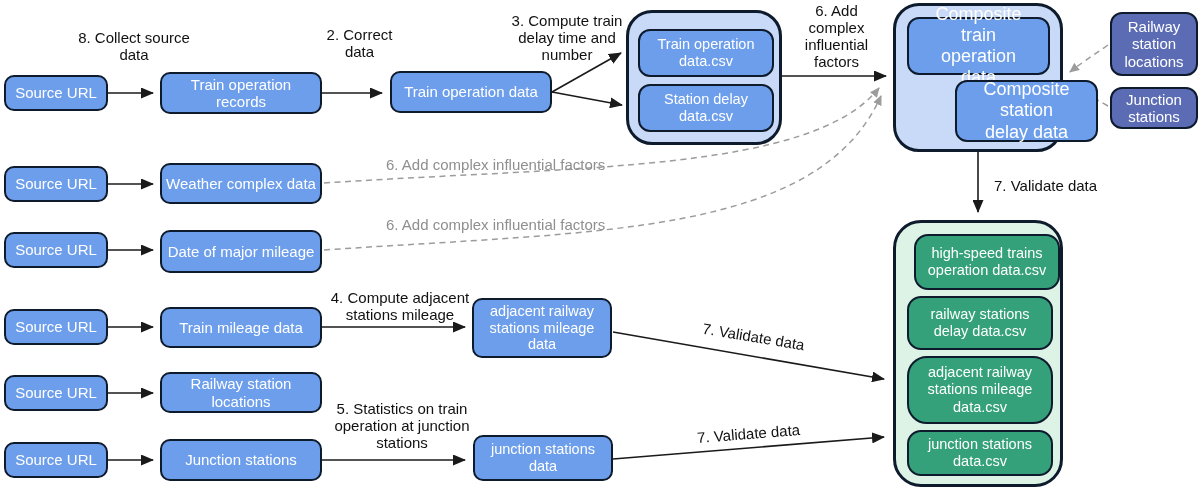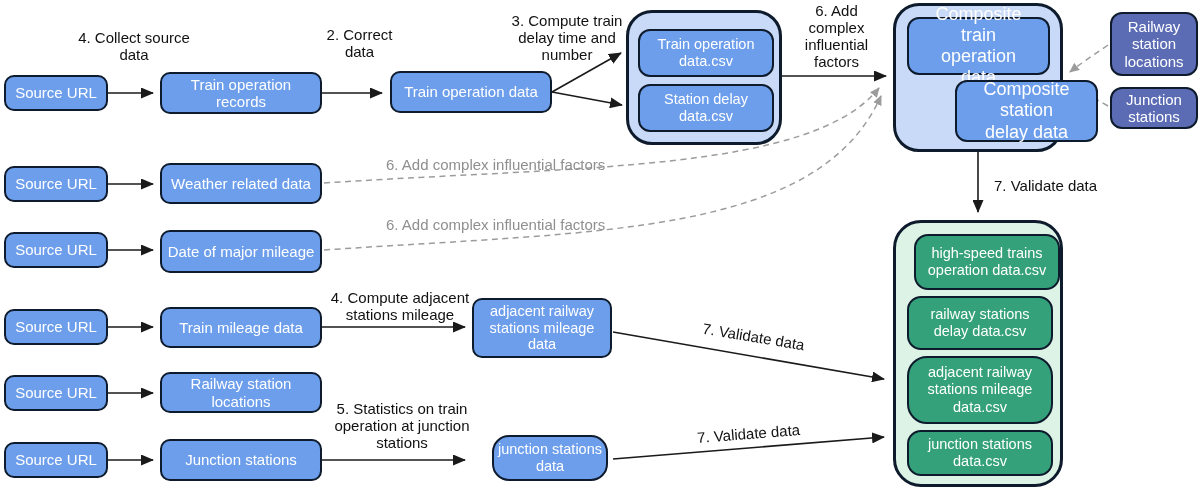--- a/index.html
+++ b/index.html
@@ -69,49 +69,49 @@
       <path d="M613,459 L884,437" marker-end="url(#mB)"></path>
     </g>
     <g stroke="#9c9c9c" stroke-width="1.5" fill="none" stroke-dasharray="6 4.5">
       <path d="M324,183 C580,166 812,172 879,88" marker-end="url(#mG)"></path>
       <path d="M324,250 C600,231 818,236 881,96" marker-end="url(#mG)"></path>
       <path d="M1108,45 C1092,56 1080,64 1070,72" marker-end="url(#mG)"></path>
       <path d="M1108,106 C1092,97 1080,90 1070,84" marker-end="url(#mG)"></path>
     </g>
   </svg>
 
-  <div class="step" style="left:64px;top:29px;width:140px;">4. Collect source data</div>
+  <div class="step" style="left:64px;top:29px;width:140px;">8. Collect source data</div>
   <div class="step" style="left:312px;top:26px;width:95px;">2. Correct data</div>
   <div class="step" style="left:498px;top:12px;width:138px;">3. Compute train delay time and number</div>
   <div class="step" style="left:789px;top:2px;width:95px;">6. Add complex influential factors</div>
   <div class="step gray" style="left:386px;top:156px;">6. Add complex influential factors</div>
   <div class="step gray" style="left:386px;top:216px;">6. Add complex influential factors</div>
   <div class="step nowrap" style="left:994px;top:177px;">7. Validate data</div>
   <div class="step" style="left:324px;top:289px;width:152px;">4. Compute adjacent stations mileage</div>
   <div class="step" style="left:320px;top:400px;width:164px;">5. Statistics on train operation at junction stations</div>
   <div class="step nowrap" style="left:702px;top:328px;transform:rotate(9.5deg);">7. Validate data</div>
   <div class="step nowrap" style="left:697px;top:425px;transform:rotate(-4.5deg);">7. Validate data</div>
 
   <div class="node blue" style="left:4px;top:75px;width:104px;height:36px;">Source URL</div>
   <div class="node blue" style="left:4px;top:166px;width:104px;height:36px;">Source URL</div>
   <div class="node blue" style="left:4px;top:232px;width:104px;height:36px;">Source URL</div>
   <div class="node blue" style="left:4px;top:309px;width:104px;height:36px;">Source URL</div>
   <div class="node blue" style="left:4px;top:375px;width:104px;height:36px;">Source URL</div>
   <div class="node blue" style="left:4px;top:442px;width:104px;height:36px;">Source URL</div>
 
   <div class="node blue" style="left:160px;top:72px;width:162px;height:42px;">Train operation records</div>
-  <div class="node blue" style="left:160px;top:163px;width:162px;height:41px;">Weather related data</div>
+  <div class="node blue" style="left:160px;top:163px;width:162px;height:41px;">Weather complex data</div>
   <div class="node blue" style="left:160px;top:230px;width:162px;height:43px;">Date of major mileage</div>
   <div class="node blue" style="left:160px;top:307px;width:162px;height:41px;">Train mileage data</div>
   <div class="node blue" style="left:160px;top:372px;width:162px;height:41px;">Railway station locations</div>
   <div class="node blue" style="left:160px;top:439px;width:162px;height:42px;">Junction stations</div>
 
   <div class="node blue" style="left:390px;top:71px;width:162px;height:42px;">Train operation data</div>
   <div class="node blue" style="left:472px;top:298px;width:140px;height:60px;font-size:14.5px;">adjacent railway stations mileage data</div>
-  <div class="node blue" style="left:492px;top:435px;width:116px;height:46px;font-size:14.5px;border-radius:17px;">junction stations data</div>
+  <div class="node blue" style="left:473px;top:435px;width:140px;height:46px;font-size:14.5px;">junction stations data</div>
 
   <div class="container cblue" style="left:626px;top:10px;width:156px;height:135px;">
     <div class="inner blue" style="left:9px;top:16px;width:136px;height:48px;">Train operation data.csv</div>
     <div class="inner blue" style="left:9px;top:71px;width:136px;height:48px;">Station delay data.csv</div>
   </div>
 
   <div class="container cblue" style="left:893px;top:3px;width:170px;height:149px;">
     <div class="inner blue narrow" style="left:11px;top:11px;width:143px;height:58px;">Composite train operation data</div>
     <div class="inner blue narrow" style="left:11px;top:74px;width:143px;height:62px;margin-left:48px;">Composite station delay data</div>
   </div>

